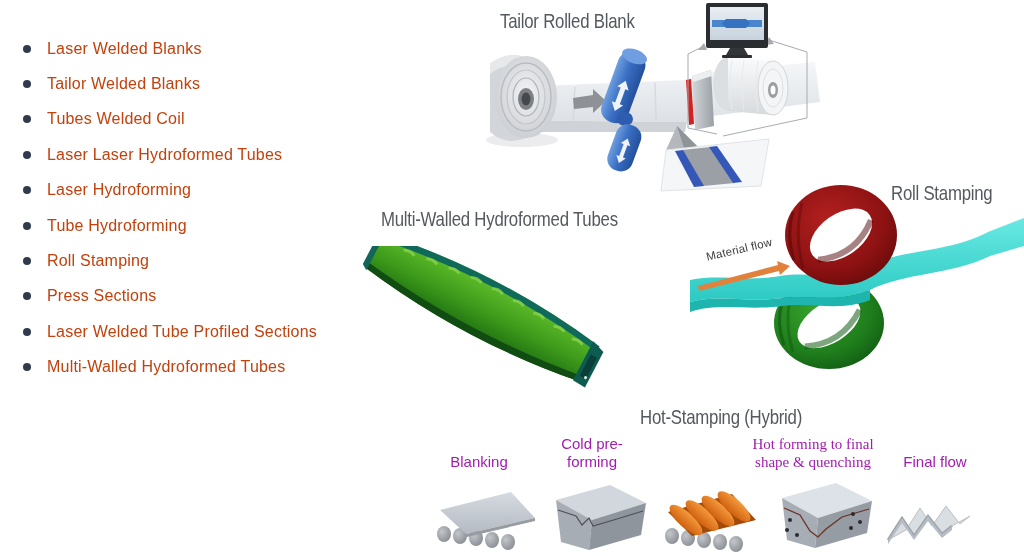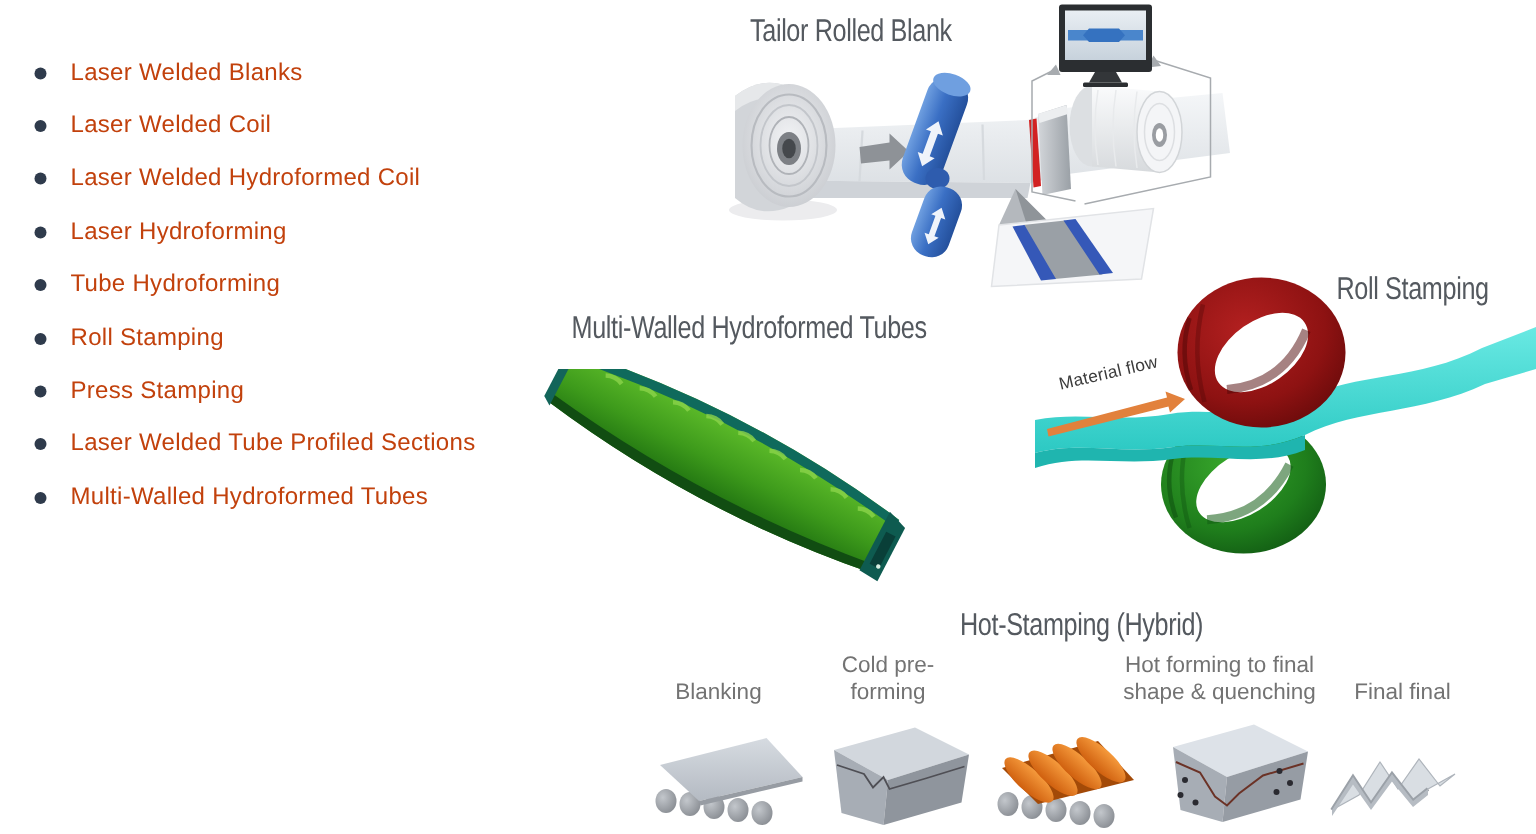--- a/index.html
+++ b/index.html
@@ -22,47 +22,48 @@
     position:absolute;color:#54595f;font-size:21px;letter-spacing:-0.3px;white-space:nowrap;
     transform:scaleX(0.8);transform-origin:0 50%;
   }
   .t-tailor{left:500px;top:9px;}
   .t-multi{left:381px;top:207px;}
   .t-roll{left:891px;top:181px;}
   .t-hot{left:640px;top:405px;}
   
   .stage-label{
     position:absolute;bottom:85px;transform:translateX(-50%);
-    color:#737373;font-size:15px;line-height:1.2;text-align:center;
+    color:#a21caf;font-size:15px;line-height:1.2;text-align:center;
   }
   .sl1{left:479px;white-space:nowrap;}
   .sl2{left:592px;width:88px;}
   .sl3{left:697px;width:88px;}
-  .sl4{left:813px;width:158px;}
+  .sl4{left:813px;width:158px;font-family:Liberation Serif, serif;}
   .sl5{left:935px;white-space:nowrap;}
   
   .material-flow{
     position:absolute;left:705px;top:251px;color:#3a3a3a;font-size:11.5px;
     transform:rotate(-13deg);transform-origin:0 0;white-space:nowrap;letter-spacing:0.2px;
   }
   .ill{position:absolute;}
 </style>
 </head>
 <body>
 
 <div class="stage">
 
   <ul class="process-list">
     <li>Laser Welded Blanks</li>
-    <li>Laser Welded Coil</li>
-    <li>Laser Welded Hydroformed Coil</li>
+    <li>Tailor Welded Blanks</li>
+    <li>Tubes Welded Coil</li>
+    <li>Laser Laser Hydroformed Tubes</li>
     <li>Laser  Hydroforming</li>
     <li>Tube Hydroforming</li>
     <li>Roll Stamping</li>
-    <li>Press Stamping</li>
+    <li>Press Sections</li>
     <li>Laser Welded Tube Profiled Sections</li>
     <li>Multi-Walled Hydroformed Tubes</li>
   </ul>
 
   <div class="ill-title t-tailor">Tailor Rolled Blank</div>
   <div class="ill-title t-multi">Multi-Walled Hydroformed Tubes</div>
   <div class="ill-title t-roll">Roll Stamping</div>
   <div class="ill-title t-hot">Hot-Stamping (Hybrid)</div>
 
   <svg class="ill" style="left:470px;top:0;" width="555" height="205" viewBox="0 0 555 205">
@@ -323,15 +324,15 @@
       <path d="M404,62 L418,40 L430,58 L444,38 L458,56 L468,48
                L486,38 L476,46 L462,28 L448,48 L436,30 L422,52 Z" fill="#d9dee3" stroke="#aeb4bb" stroke-width="0.8" fill-rule="nonzero"></path>
       <path d="M404,62 L418,40 L430,58 L444,38 L458,56 L468,48" stroke="#9ba1a8" stroke-width="2.5" fill="none"></path>
       <path d="M404,62 L404,66 L418,45 L430,62 L444,43 L458,60 L468,52 L468,48 L458,56 L444,38 L430,58 L418,40 Z" fill="#b6bcc3"></path>
     </g>
   </svg>
 
   <div class="stage-label sl1">Blanking</div>
   <div class="stage-label sl2">Cold pre-forming</div>
   <div class="stage-label sl4">Hot forming to final shape &amp; quenching</div>
-  <div class="stage-label sl5">Final final</div>
+  <div class="stage-label sl5">Final flow</div>
 
 </div>
 
 </body></html>

